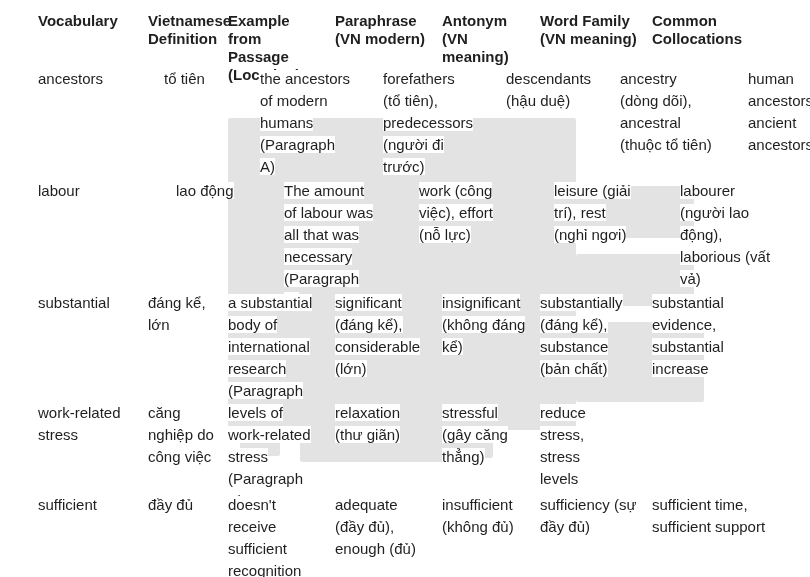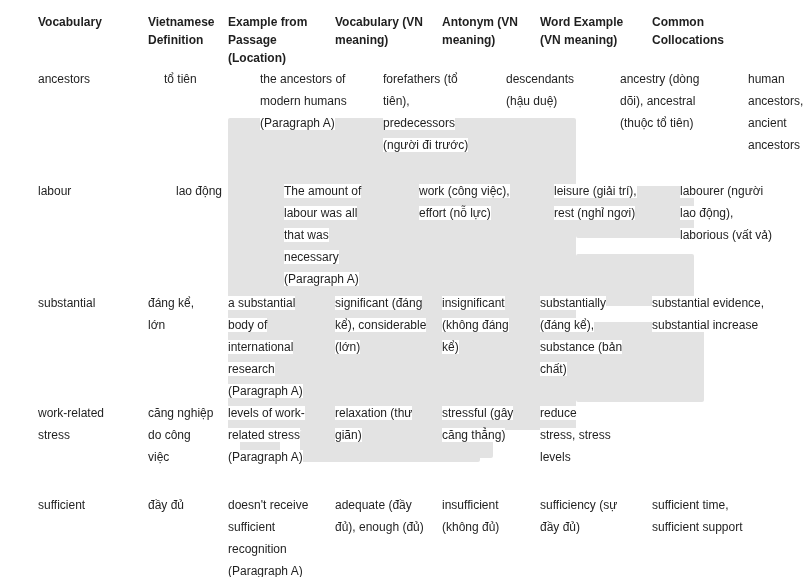--- a/index.html
+++ b/index.html
@@ -28,21 +28,21 @@
     display: grid;
     grid-template-columns: 110px 80px 107px 107px 98px 112px 1fr;
     padding-left: 38px;
     box-sizing: border-box;
     align-items: start;
   }
   .cell { padding-right: 14px; overflow: visible; }
   .cell.c6 { padding-right: 40px; }
   .t {
     background: #ffffff;          
-    font-size: 12px;
+    font-size: 15px;
     line-height: 22px;
   }
   .header { height: 68px; padding-top: 12px; }
   .header .t {
     font-weight: bold;
     line-height: 13px;
     background: transparent;
   }
   .r0 { height: 112px; gap: 16px; }
   .r1 { height: 112px; gap: 28px; }
@@ -64,23 +64,23 @@
     <div class="wm wm-f"></div>
     <div class="wm wm-g"></div>
   </div>
 
   <div class="table">
 
     <div class="row header">
       <div class="cell c0"><span class="t">Vocabulary</span></div>
       <div class="cell c1"><span class="t">Vietnamese Definition</span></div>
       <div class="cell c2"><span class="t">Example from Passage (Location)</span></div>
-      <div class="cell c3"><span class="t">Vocabulary (VN meaning)</span></div>
+      <div class="cell c3"><span class="t">Paraphrase (VN modern)</span></div>
       <div class="cell c4"><span class="t">Antonym (VN meaning)</span></div>
-      <div class="cell c5"><span class="t">Word Example (VN meaning)</span></div>
+      <div class="cell c5"><span class="t">Word Family (VN meaning)</span></div>
       <div class="cell c6"><span class="t">Common Collocations</span></div>
     </div>
 
     <div class="row r0">
       <div class="cell c0"><span class="t">ancestors</span></div>
       <div class="cell c1"><span class="t">tổ tiên</span></div>
       <div class="cell c2"><span class="t">the ancestors of modern humans (Paragraph A)</span></div>
       <div class="cell c3"><span class="t">forefathers (tổ tiên), predecessors (người đi trước)</span></div>
       <div class="cell c4"><span class="t">descendants (hậu duệ)</span></div>
       <div class="cell c5"><span class="t">ancestry (dòng dõi), ancestral (thuộc tổ tiên)</span></div>

